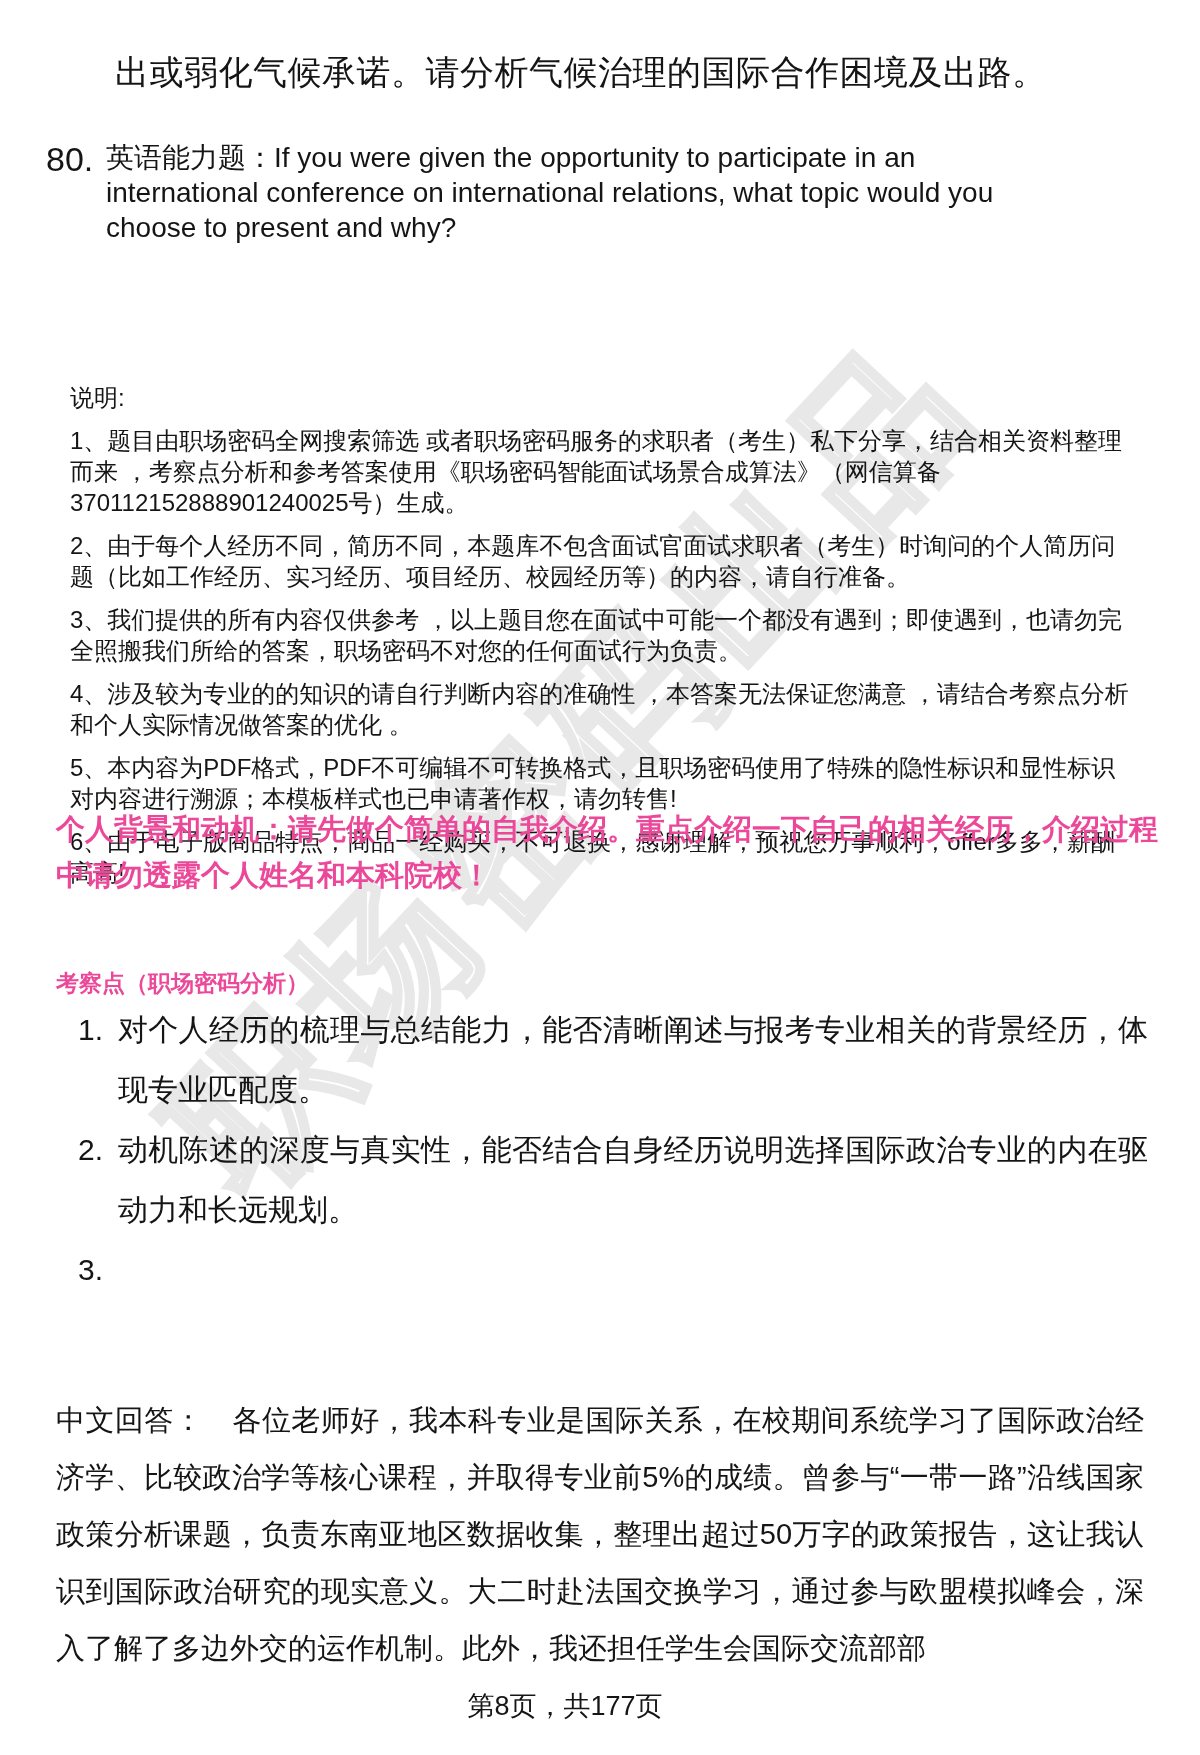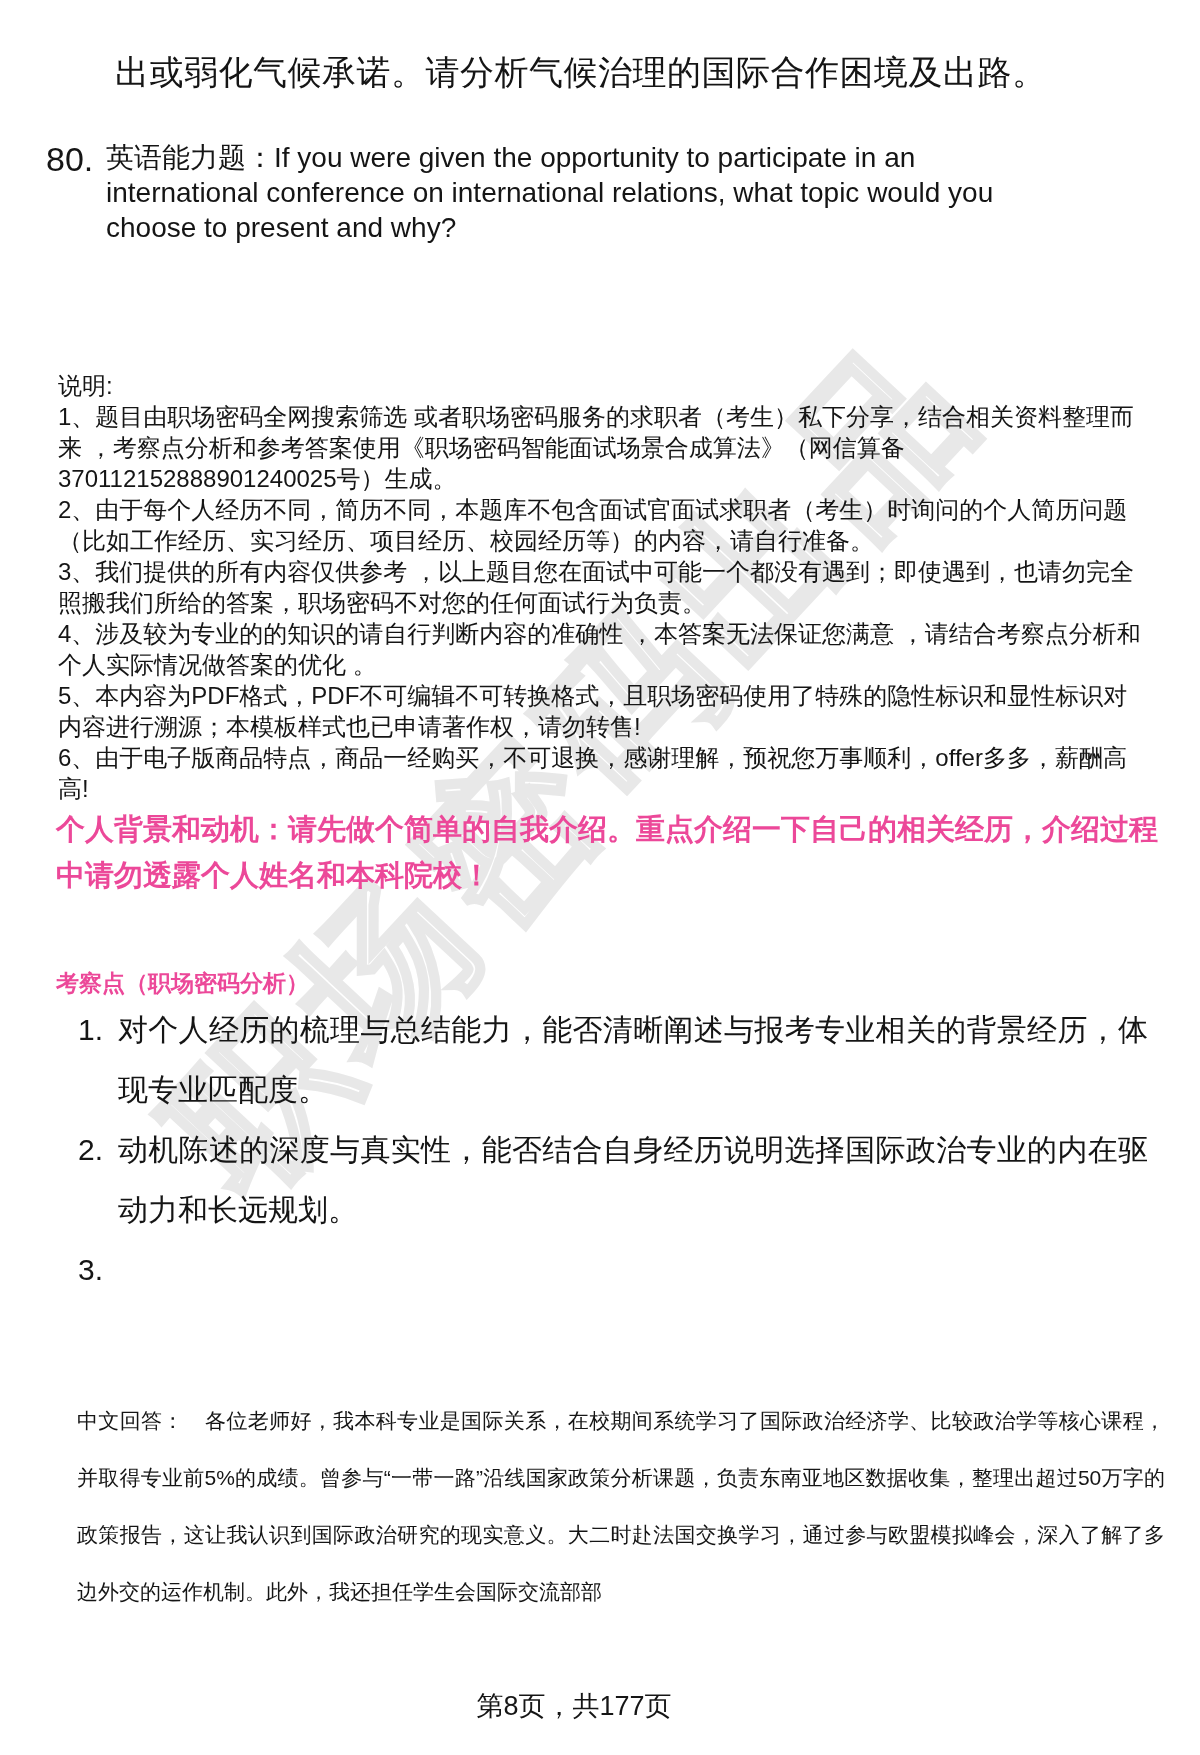--- a/index.html
+++ b/index.html
@@ -21,44 +21,44 @@
   .prev-tail {
     position:absolute; left:115px; top:50px; width:940px;
     font-size:34px; line-height:45px; letter-spacing:0.5px;
   }
   .qnum   { position:absolute; left:46px;  top:140px; font-size:34px; }
   .qtext  { position:absolute; left:106px; top:140px; width:930px;
             font-size:28px; line-height:35px; }
 
   .notes  { position:absolute; left:58px; top:370px; width:1085px;
             font-size:24px; line-height:31px; }
-  .notes p { margin:0; white-space:pre-wrap; }
+  .notes p { margin:12px; white-space:pre-wrap; }
 
   .red-para {
     position:absolute; left:56px; top:806px; width:1105px;
     font-size:29px; font-weight:bold; color:#ec4899; line-height:46px;
   }
   .red-head {
     position:absolute; left:56px; top:968px;
     font-size:23px; font-weight:bold; color:#ec4899;
   }
 
   .analysis { position:absolute; left:78px; top:1000px; width:1070px;
               font-size:30px; line-height:60px; }
   .arow { position:relative; padding-left:40px; text-align:justify; }
   .anum { position:absolute; left:0; top:0; }
 
   .answer {
     position:absolute; left:56px; top:1392px; width:1088px;
-    font-size:21px; line-height:57px; text-align:justify; white-space:pre-wrap;margin-left:21px;
+    font-size:29px; line-height:57px; text-align:justify; white-space:pre-wrap;
   }
 
   .footer {
     position:absolute; left:0; top:1688px; width:1130px;
-    text-align:center; font-size:27px; color:#151515;padding-left:9px;
+    text-align:center; font-size:27px; color:#151515;
   }
 </style>
 </head>
 <body>
 
 <div class="page">
 
   <div class="watermark">职场密码出品</div>
 
   <div class="layer">

